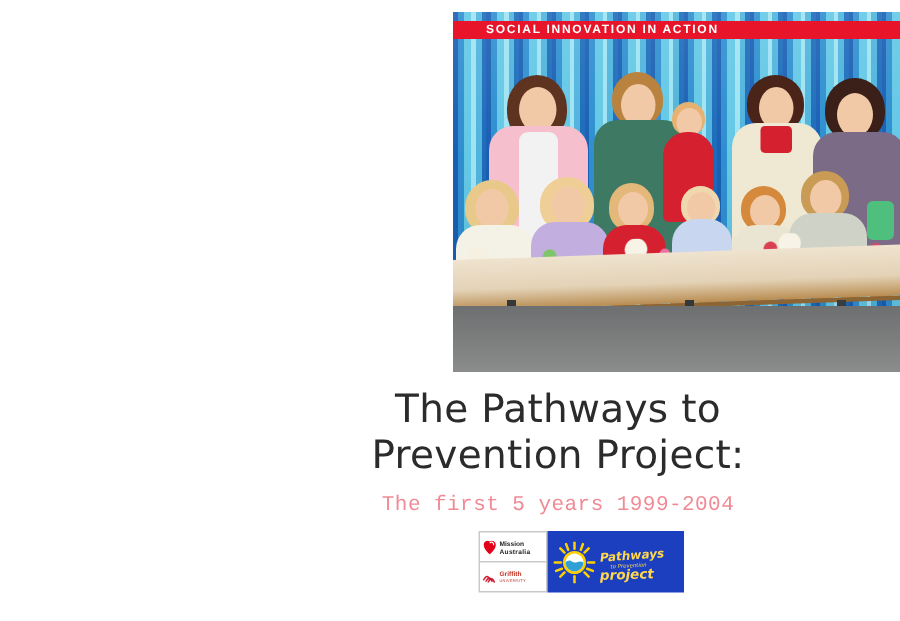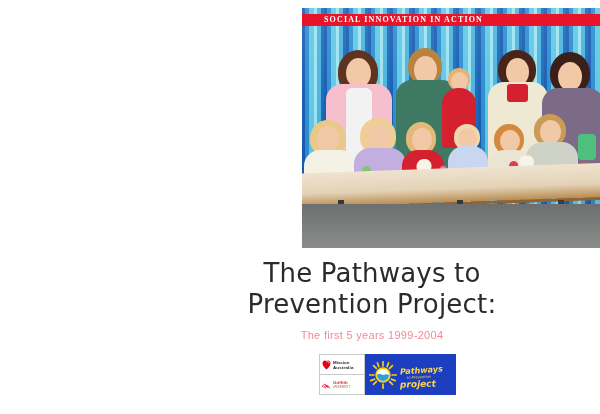--- a/index.html
+++ b/index.html
@@ -58,21 +58,21 @@
     left: 18px;
     top: 6px;
     height: 28px;
     line-height: 12px;
     padding: 0 6px 11px 4px;
     color: #ffffff;
     font-size: 8px;
     font-weight: bold;
     letter-spacing: 1.15px;
     white-space: nowrap;
-    font-family: Liberation Serif, serif;
+    font-family: Liberation Sans, sans-serif;
   }
 
   
   .people { position: absolute; left:0; top:0; right:0; bottom:0; }
   .fig { position: absolute; }
   .head {
     position: absolute;
     border-radius: 50%;
     background: #f2c9a6;
   }
@@ -147,23 +147,23 @@
     font-size: 26px;
     line-height: 31px;
     font-weight: normal;
     letter-spacing: .2px;
     font-family: "DejaVu Sans", sans-serif;
     font-stretch: normal;
   }
   .subtitle {
     margin-top: 9px;
     color: #f08b96;
-    font-size: 11px;
+    font-size: 14px;
     letter-spacing: .3px;
-    font-family: Liberation Sans, sans-serif;
+    font-family: Liberation Mono, monospace;
   }
 
   
   .logo-strip {
     position: absolute;
     left: 319px;
     top: 354px;
     width: 137px;
     height: 41px;
     display: flex;

